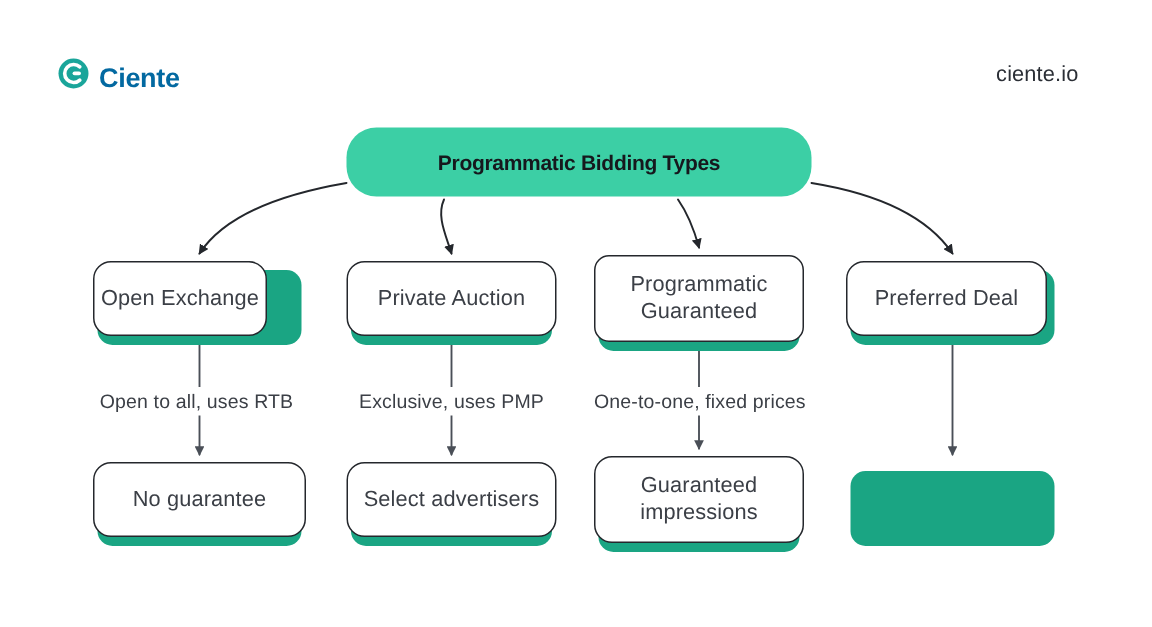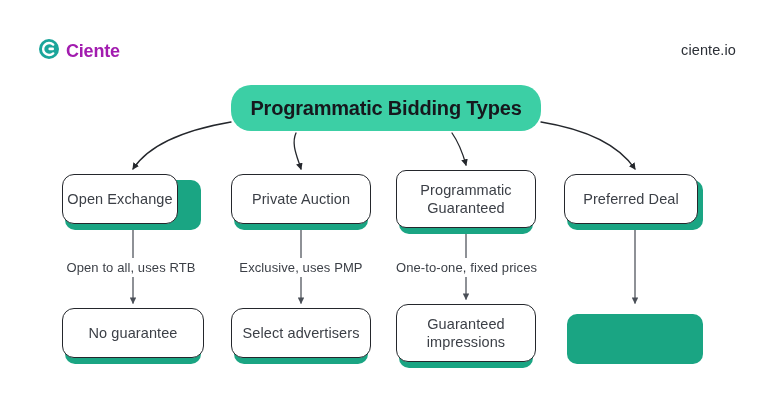--- a/index.html
+++ b/index.html
@@ -30,27 +30,27 @@
     left: 38px;
     top: 38px;
     display: flex;
     align-items: center;
     gap: 6px;
   }
   #brand-mark { display: block; }
   #brand-name {
     font-size: 18px;
     font-weight: 700;
-    color: #a21caf;
+    color: #0369a1;
     letter-spacing: -0.2px;
     line-height: 1;
   }
   #site-url {
     position: absolute;
-    right: 32px;
+    right: 49px;
     top: 42px;
     font-size: 14.5px;
     color: #2b2f36;
     letter-spacing: 0.1px;
     text-align: right;
   }
 
   
   #wires {
     position: absolute;
@@ -68,21 +68,21 @@
     display: flex;
     align-items: center;
     justify-content: center;
     text-align: center;
   }
 
   .node-title {
     background: #3ccfa5;
     border-radius: 20px;
     color: #16181d;
-    font-size: 20px;
+    font-size: 14px;
     font-weight: 700;
     letter-spacing: -0.2px;
   }
 
   .node-card {
     background: #ffffff;
     border: 1.6px solid #24272c;
     border-radius: 12px;
     color: #3b3f46;
     font-size: 14.5px;

